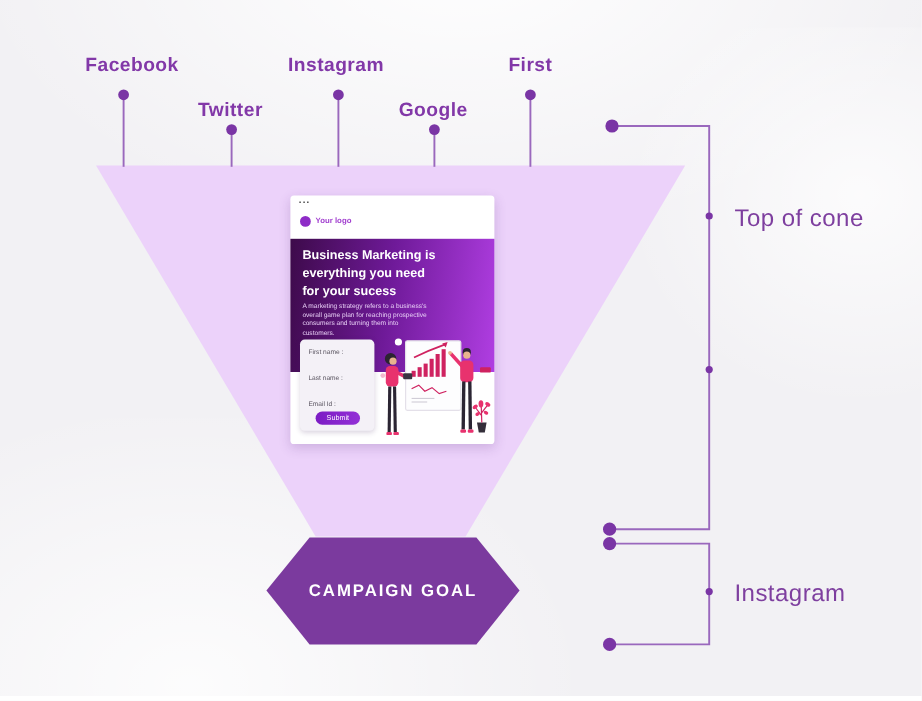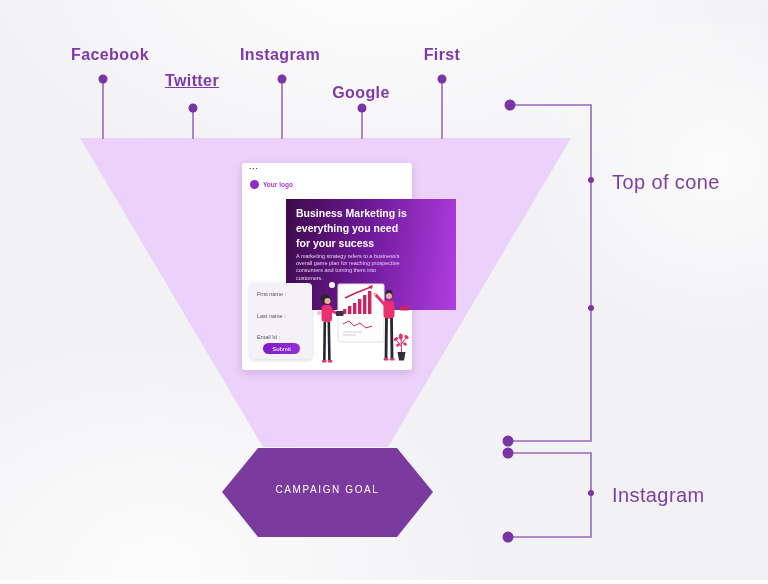--- a/index.html
+++ b/index.html
@@ -23,55 +23,54 @@
     background:radial-gradient(ellipse at 55% 40%, rgba(255,255,255,.75) 0%, rgba(255,255,255,0) 60%);
     pointer-events:none;
   }
   .diagram-svg{position:absolute;left:0;top:0;}
 
   .channel-label{
     position:absolute;transform:translateX(-50%);
     color:#8238a8;font-size:16px;font-weight:600;letter-spacing:.4px;white-space:nowrap;
   }
   .ch-facebook{left:110px;top:46px;}
-  .ch-twitter{left:192px;top:72px;text-decoration:underline;}
+  .ch-twitter{left:192px;top:84px;}
   .ch-instagram{left:280px;top:46px;}
   .ch-google{left:361px;top:84px;}
   .ch-email{left:442px;top:46px;}
 
   .stage-label{
     position:absolute;left:612px;
     color:#7e3f9f;font-size:20px;font-weight:500;letter-spacing:.4px;white-space:nowrap;
   }
   .st-top{top:171px;}
   .st-landing{top:299px;}
   .st-conversion{top:484px;}
 
   .goal-label{
     position:absolute;left:222px;top:484px;width:211px;text-align:center;
-    color:#ffffff;font-size:10px;font-weight:400;letter-spacing:1.6px;white-space:nowrap;
+    color:#ffffff;font-size:14px;font-weight:700;letter-spacing:1.6px;white-space:nowrap;
   }
 
   
   .lp-card{
     position:absolute;left:242px;top:163px;width:170px;height:207px;
     background:#ffffff;border-radius:3px;
     box-shadow:0 3px 10px rgba(80,40,120,.20);
   }
   .lp-menu-dots{
     position:absolute;left:7px;top:-1px;
     font-size:8px;font-weight:700;color:#3c3c3c;letter-spacing:1px;
   }
   .lp-logo-row{position:absolute;left:8px;top:17px;display:flex;align-items:center;gap:4px;}
   .lp-logo-circle{width:9px;height:9px;border-radius:50%;background:#8e2cc7;}
   .lp-logo-text{font-size:6.5px;font-weight:600;color:#a13ecf;}
   .lp-hero{
     position:absolute;left:0;top:36px;width:170px;height:111px;
     background:linear-gradient(97deg,#3d0a4a 0%,#6f1a99 48%,#b03ee2 100%);
-    margin-left:44px;
   }
   .lp-heading{position:absolute;left:10px;top:7px;color:#ffffff;font-size:10.5px;font-weight:700;line-height:15px;}
   .lp-body{position:absolute;left:10px;top:54px;width:108px;color:#e6ccf4;font-size:5.5px;line-height:7.2px;}
   .lp-form{
     position:absolute;left:8px;top:120px;width:62px;height:76px;
     background:#f4f1f7;border-radius:4px;box-shadow:0 1px 4px rgba(60,30,90,.18);
   }
   .lp-field{position:absolute;left:7px;font-size:5.5px;color:#5a5560;}
   .f-first{top:8px;} .f-last{top:30px;} .f-email{top:51px;}
   .lp-submit{

